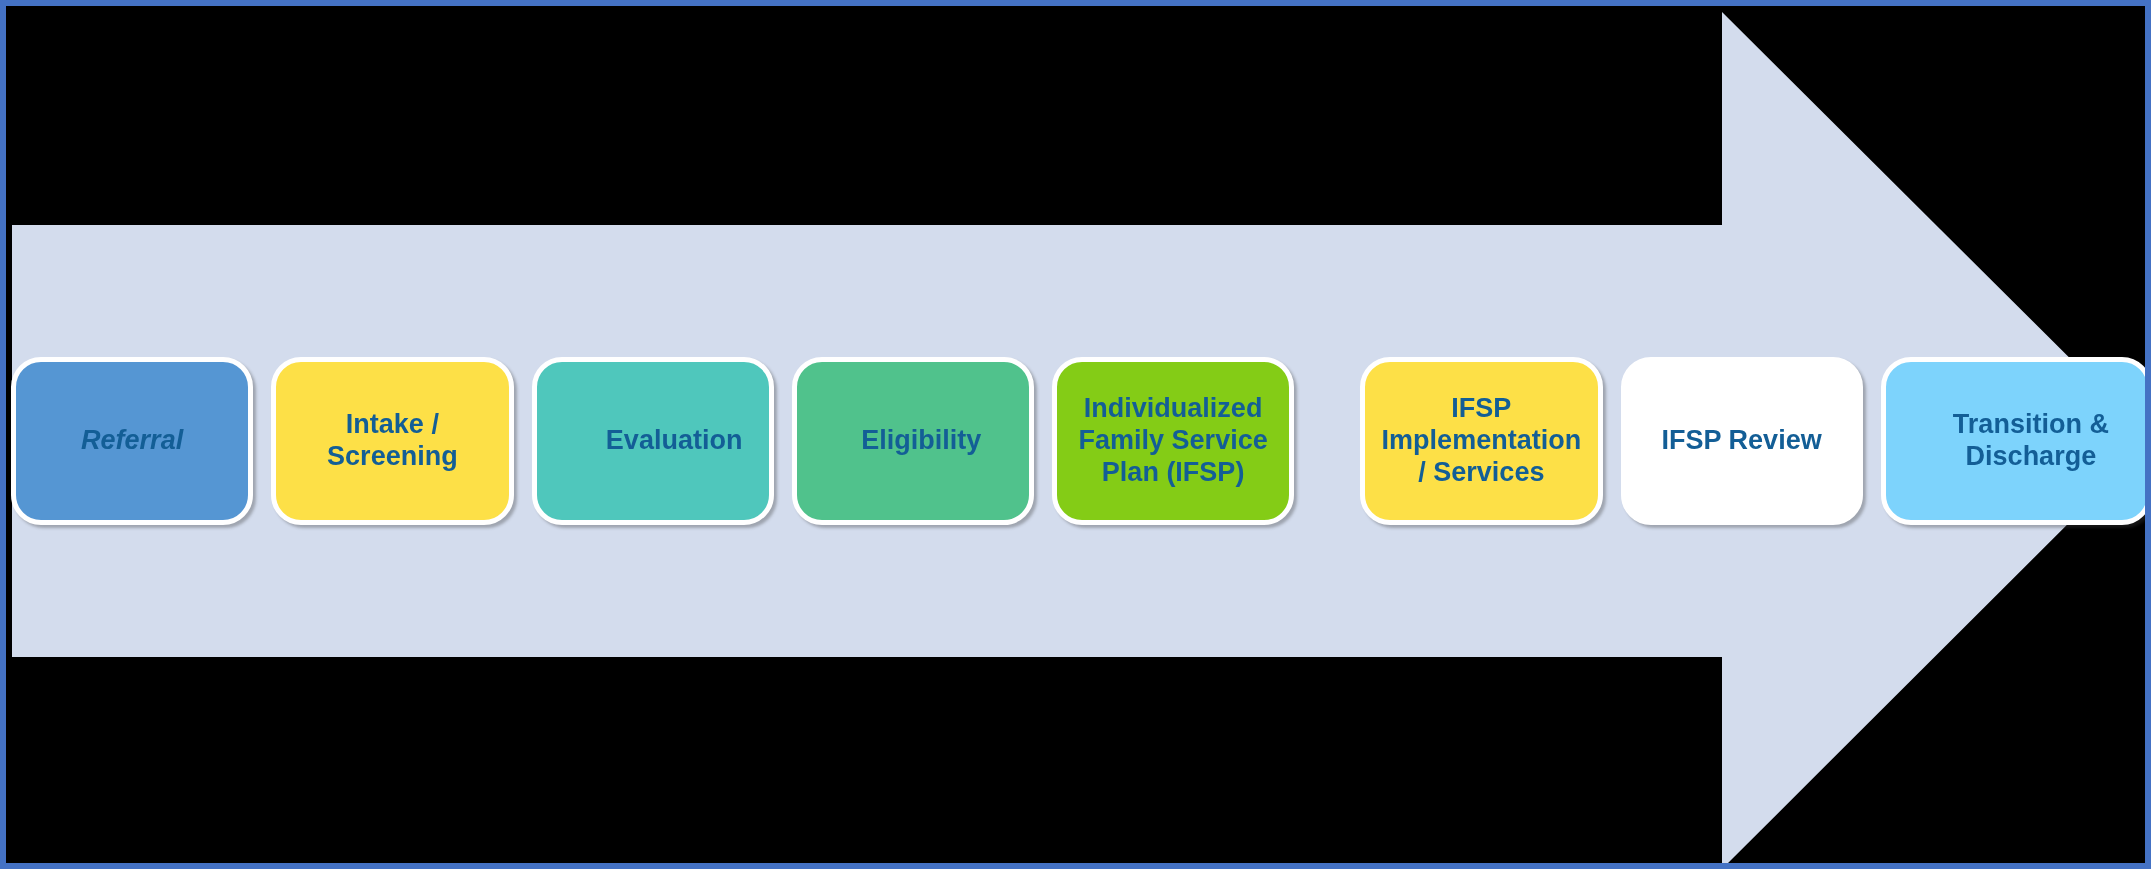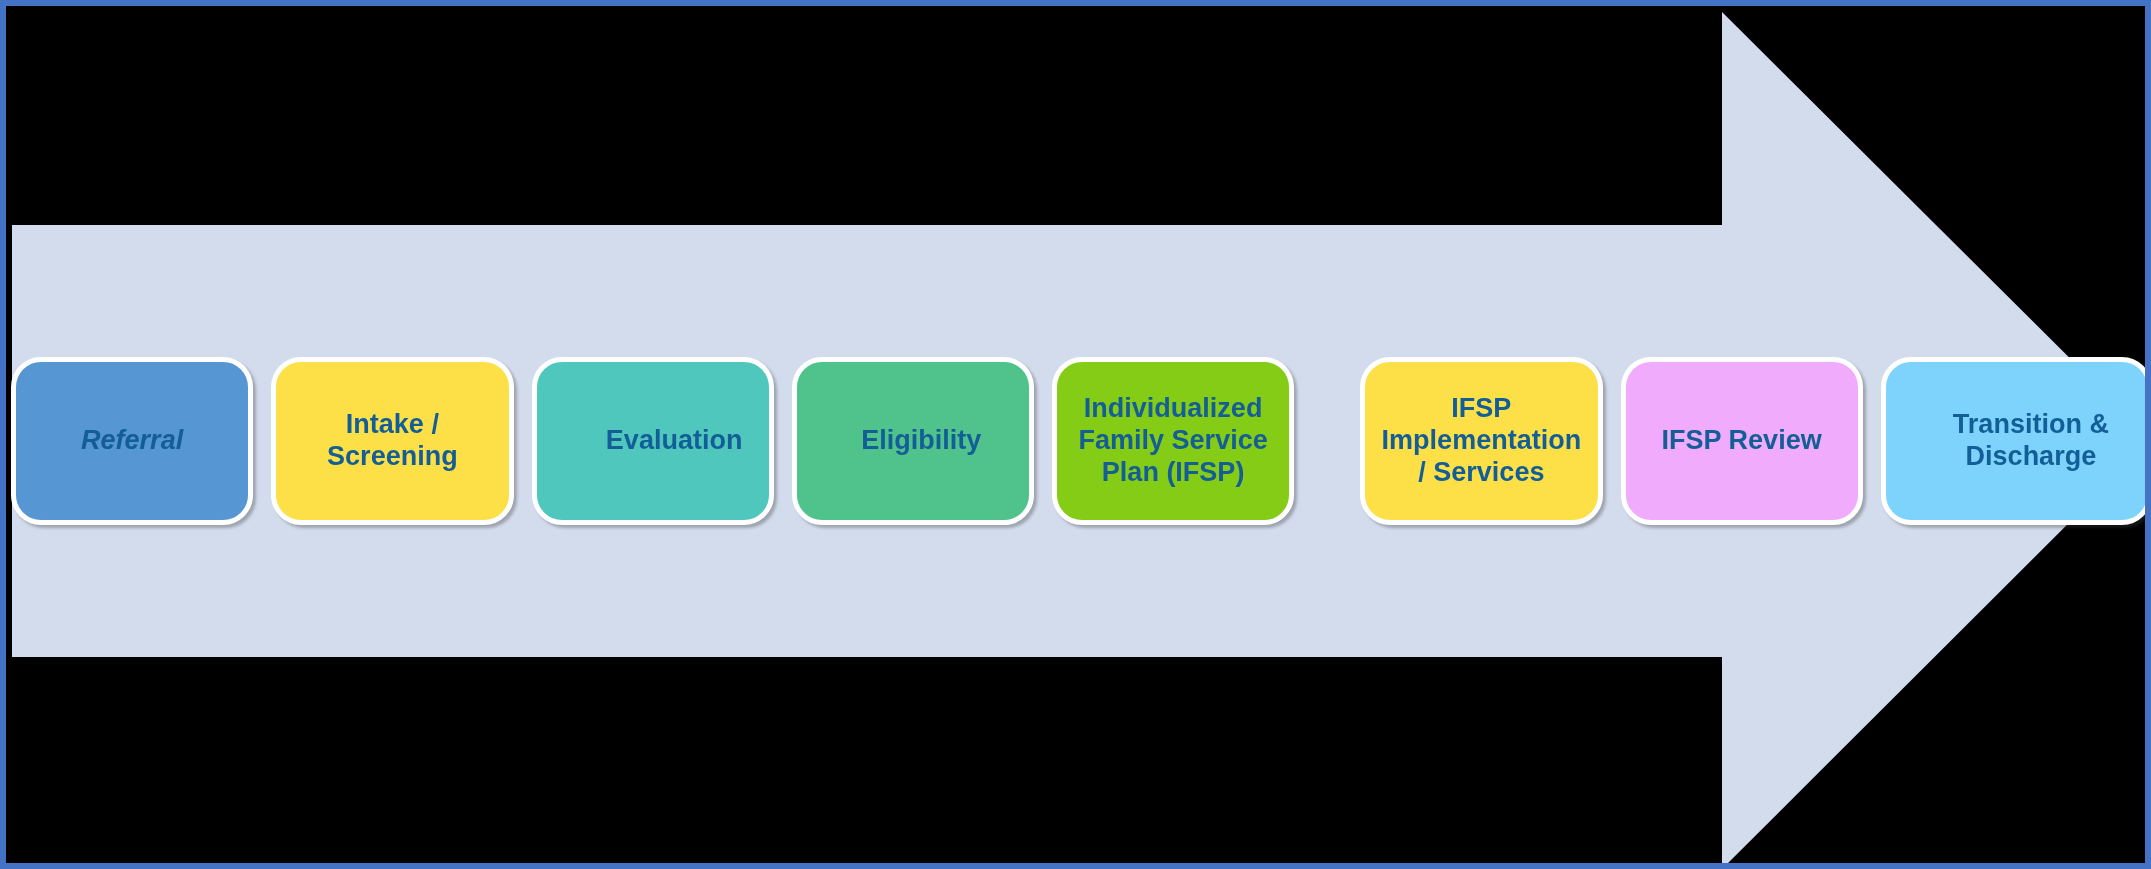--- a/index.html
+++ b/index.html
@@ -74,21 +74,21 @@
     </div>
     <div class="step-box" style="background: rgb(80, 194, 140);">
       <span class="step-label" style="color: rgb(19, 94, 150); margin-left: 17px;">Eligibility</span>
     </div>
     <div class="step-box" style="background: #84cc16; justify-content: flex-end;">
       <span class="step-label" style="color: rgb(19, 94, 150);">Individualized Family Service Plan (IFSP)</span>
     </div>
     <div class="step-box" style="background: #fde047; margin-left: 48px;">
       <span class="step-label" style="color: rgb(19, 94, 150);">IFSP Implementation / Services</span>
     </div>
-    <div class="step-box" style="background: #f0abfc;">
+    <div class="step-box" style="background: #ffffff;">
       <span class="step-label" style="color: rgb(19, 94, 150);">IFSP Review</span>
     </div>
     <div class="step-box" style="background: #7dd3fc; padding-left: 39px;">
       <span class="step-label" style="color: rgb(19, 94, 150);">Transition &amp; Discharge</span>
     </div>
   </div>
 
 </div>
 
 </body></html>

